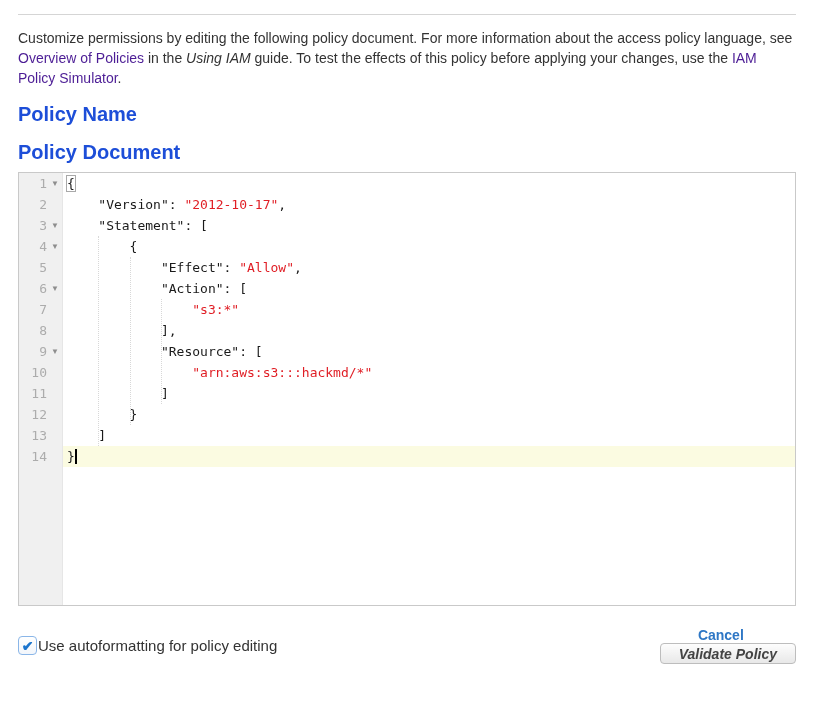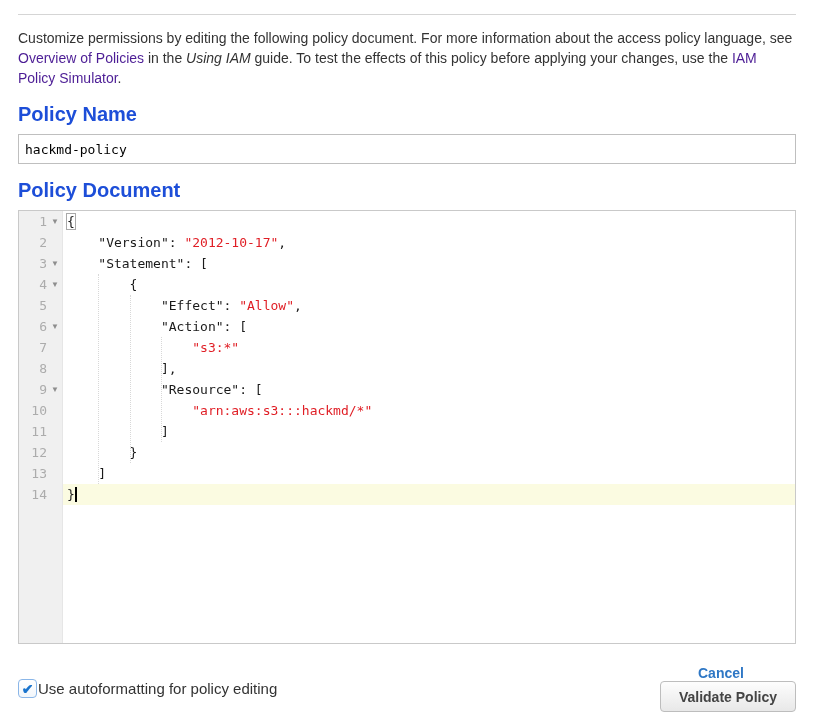--- a/index.html
+++ b/index.html
@@ -77,22 +77,22 @@
   .checkbox {
     width: 19px; height: 19px; border: 1px solid #8ab6e8; border-radius: 4px;
     background: linear-gradient(#ffffff, #f2f6fb);
     display: inline-flex; align-items: center; justify-content: center;
     color: #1a74cd; font-weight: 700; font-size: 14px; line-height: 1;
   }
   .autoformat-label { font-size: 15px; color: #333; margin-left: 1px; }
   .footer-actions { margin-left: auto; display: flex; align-items: center; flex-direction: column; }
   .cancel-link { font-size: 14px; font-weight: 700; color: #2e77c5; cursor: pointer; }
   .btn {
-    height: 31px; border-radius: 4px; font-size: 14px; font-weight: 700;
-    padding: 0 18px; cursor: pointer; font-family: "Liberation Sans", sans-serif;
+    height: 21px; border-radius: 4px; font-size: 14px; font-weight: 700;
+    padding: 0 18px; cursor: pointer; font-family: "Liberation Sans", sans-serif; font-style: italic;
   }
   .btn-default {
     margin-left: 14px;
     border: 1px solid #bdbdbd; color: #444;
     background: linear-gradient(#fdfdfd, #e8e8e8);
   }
   .btn-primary {
     margin-left: 8px;
     border: 1px solid #1d5a9e; color: #fff;
     background: linear-gradient(#418fd9, #2268b2);
@@ -102,21 +102,20 @@
 </head>
 <body>
 
 <div class="page">
 
   <hr class="title-rule">
 
   <p class="description"><span>Customize permissions by editing the following policy document. For more information about the access policy language, see </span><a class="link">Overview of Policies</a><span> in the </span><span class="italic">Using IAM</span><span> guide. To test the effects of this policy before applying your changes, use the </span><a class="link">IAM Policy Simulator</a><span>.</span></p>
 
   <div class="field-label">Policy Name</div>
-  <input class="policy-name-input" type="text" value="hackmd-policy" style="">
 
   <div class="field-label">Policy Document</div>
 
   <div class="editor">
     <div class="gutter">
         <div class="gutter-cell">1<span class="fold-arrow">▼</span></div>
         <div class="gutter-cell">2</div>
         <div class="gutter-cell">3<span class="fold-arrow">▼</span></div>
         <div class="gutter-cell">4<span class="fold-arrow">▼</span></div>
         <div class="gutter-cell">5</div>

